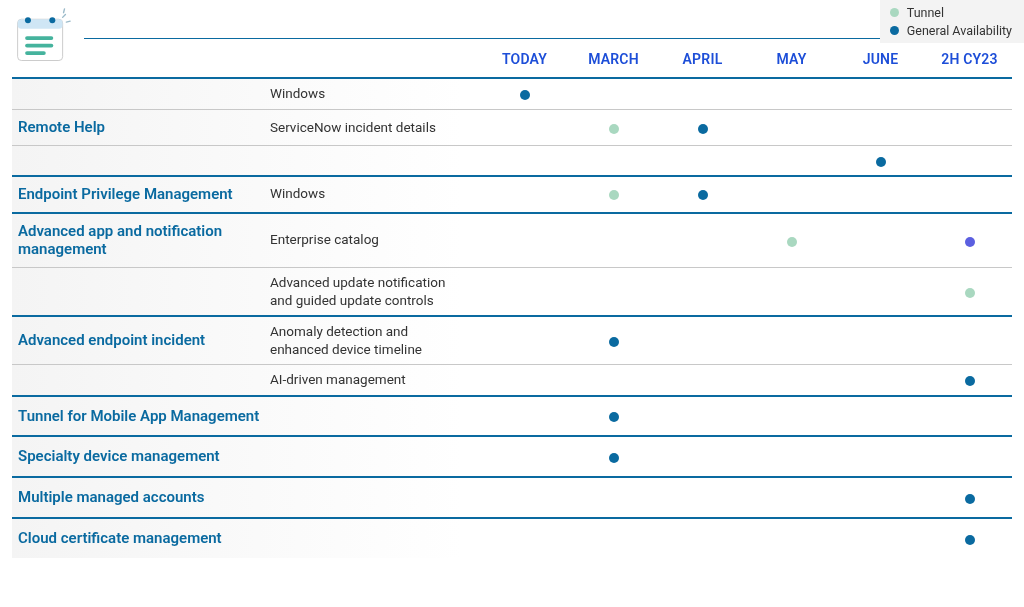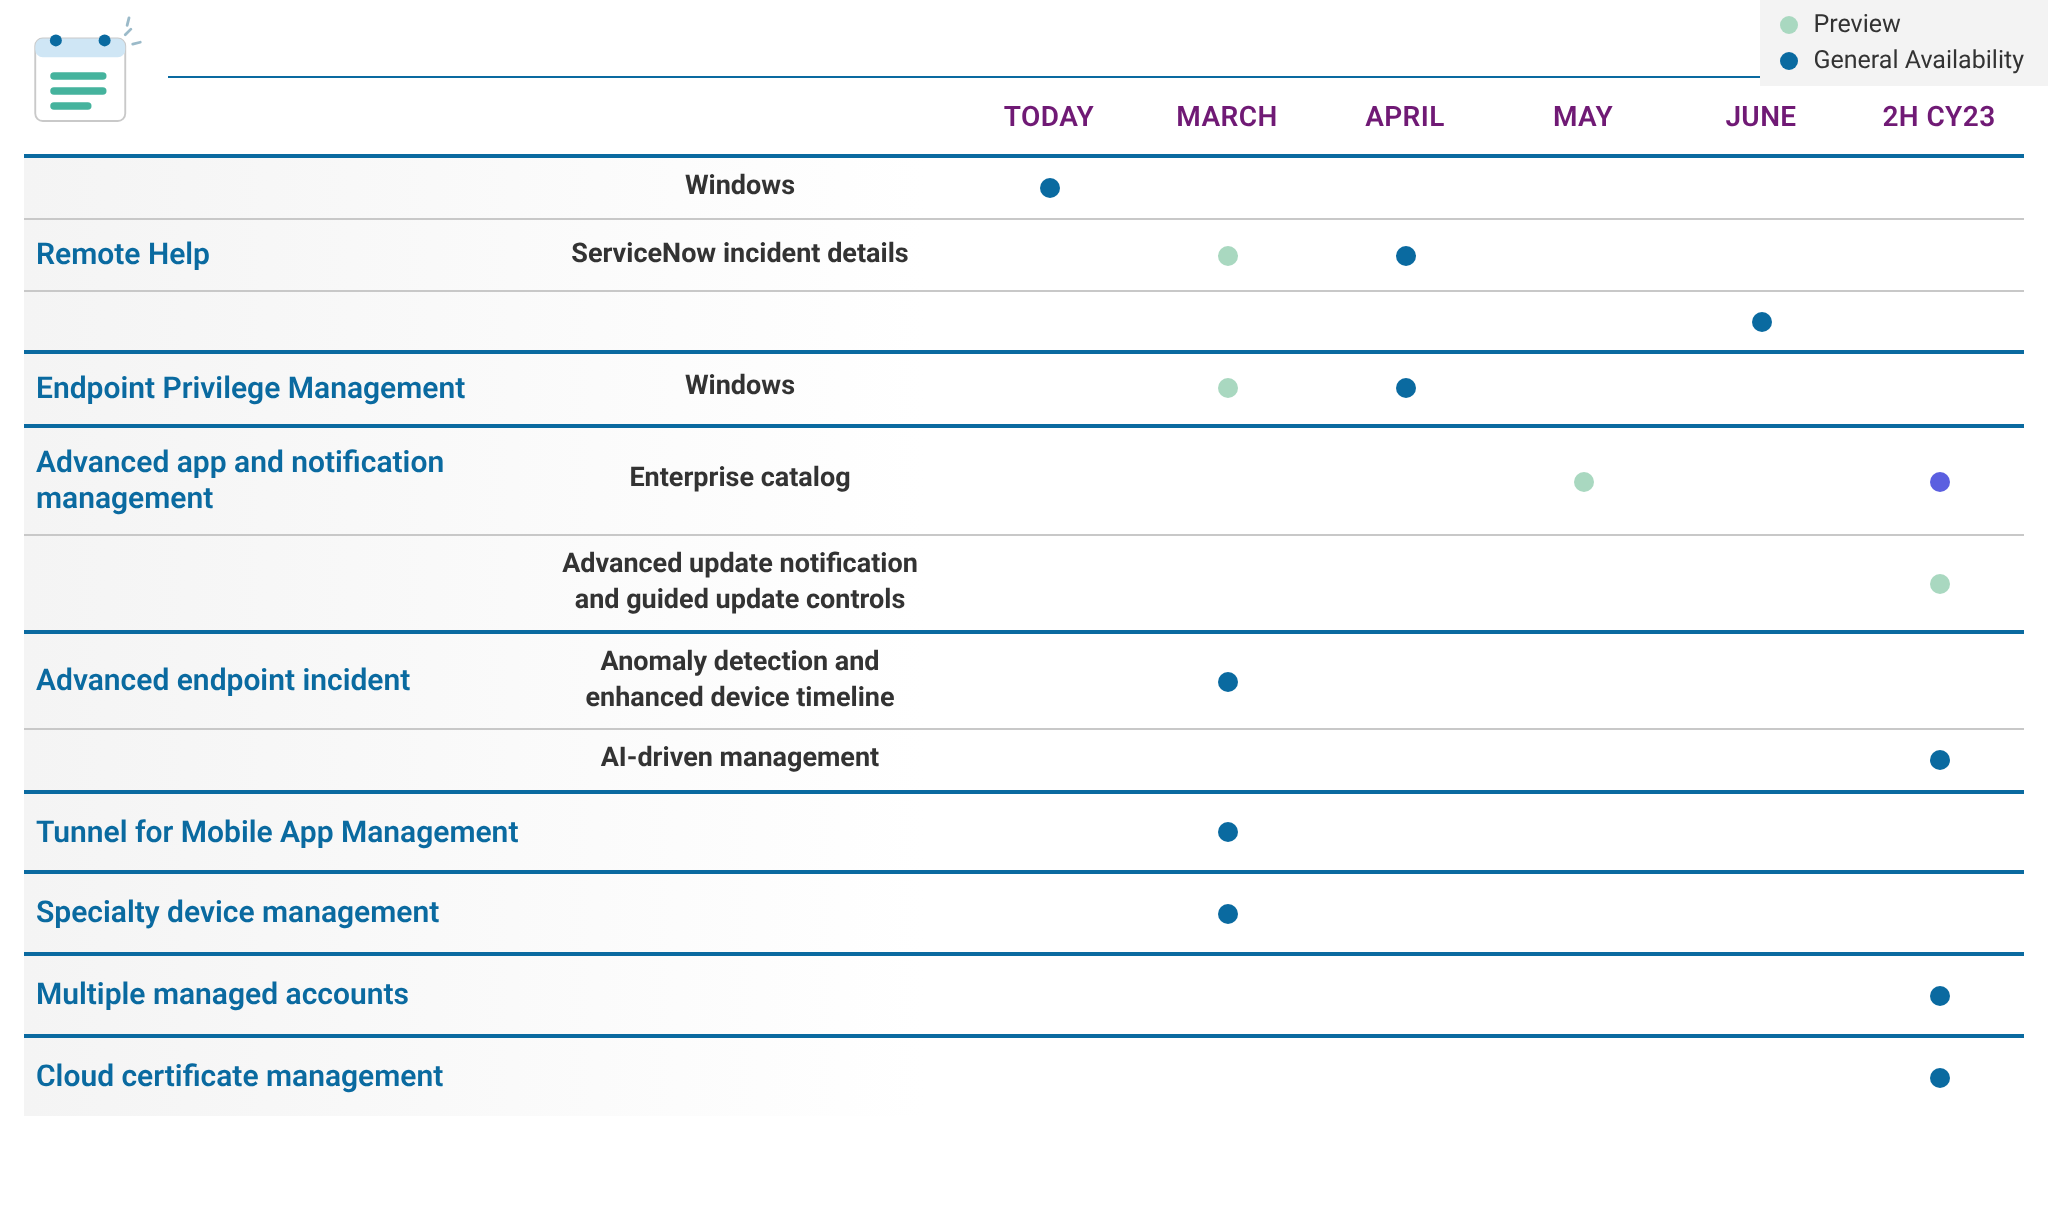--- a/index.html
+++ b/index.html
@@ -72,45 +72,44 @@
   }
   .col-header-row {
     display: grid;
     grid-template-columns: 258px 210px repeat(6, 89px);
     align-items: center;
     padding-top: 12px;
     padding-bottom: 10px;
   }
   .col-header {
     text-align: center;
-    color: #701a75;
+    color: #1d4ed8;
     font-weight: 600;
     font-size: 14px;
     letter-spacing: 0.2px;
   }
   .section {
     border-top: 2px solid #0a6aa0;
   }
   .section-single {
     border-top: 2px solid #0a6aa0;
   }
   .feature-name {
     color: #0a6aa0;
     font-weight: 600;
     font-size: 15px;
     padding: 8px 10px 8px 6px;
     line-height: 1.25;
   }
   .item-cell {
     color: #333;
-    font-weight: 700;
+    font-weight: 400;
     font-size: 13.5px;
     padding: 6px 10px 6px 0;
     line-height: 1.3;
-    text-align: center;
   }
   .dot-cell {
     text-align: center;
   }
   .dot {
     width: 10px;
     height: 10px;
     border-radius: 50%;
     display: inline-block;
     vertical-align: middle;
@@ -135,21 +134,21 @@
   .spacer-bottom { height: 6px; }
 </style>
 </head>
 <body>
 
 <div class="page">
 
   <div class="legend">
     <div class="legend-row">
       <span class="legend-dot dot-preview"></span>
-      <span>Preview</span>
+      <span>Tunnel</span>
     </div>
     <div class="legend-row">
       <span class="legend-dot dot-ga"></span>
       <span>General Availability</span>
     </div>
   </div>
 
   <div class="cal-icon">
     <svg viewBox="0 0 64 64" width="60" height="60">
       <rect x="6" y="12" width="48" height="44" rx="4" fill="#ffffff" stroke="#c9c9c9" stroke-width="1"></rect>

